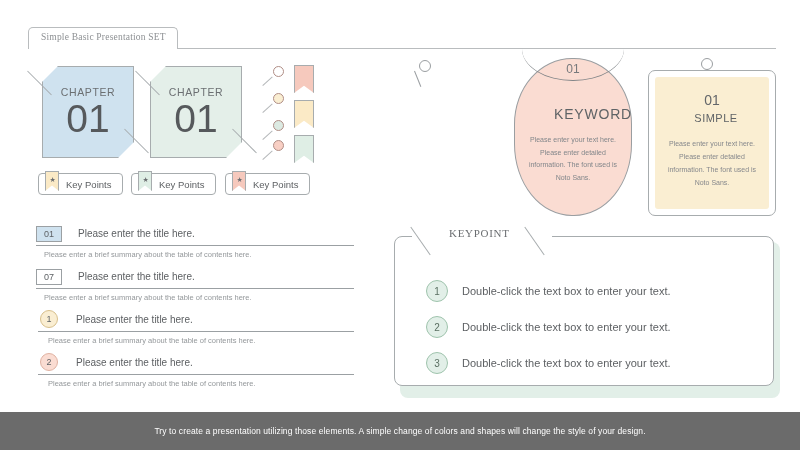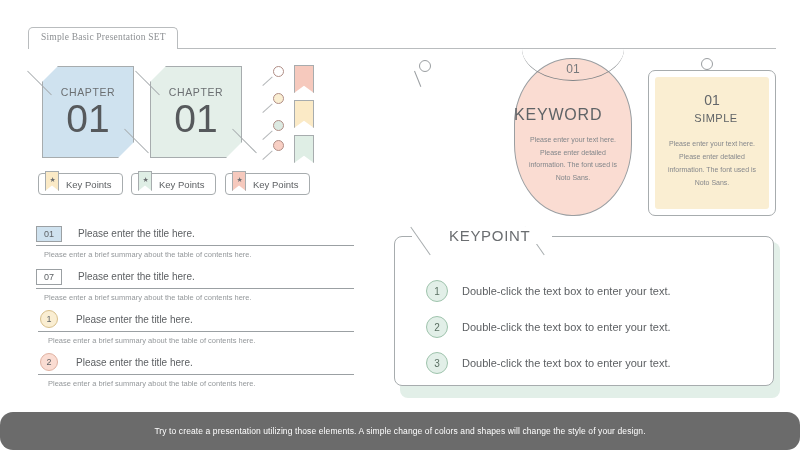--- a/index.html
+++ b/index.html
@@ -135,22 +135,22 @@
   #keyword-oval .arc {
     position: absolute; left: 8px; top: -9px; width: 102px; height: 32px;
     border-bottom: 1px solid #7f8386;
     border-radius: 0 0 50% 50% / 0 0 100% 100%;
   }
   #keyword-oval .kw-num {
     position: absolute; left: 0; right: 0; top: 4px; text-align: center;
     font-size: 12px; color: #77797c; font-weight: 300;
   }
   #keyword-oval .kw-title {
-    position: absolute; left: 0; right: 0; top: 48px; text-align: left;
-    font-size: 16px; color: #5f6366; letter-spacing: .8px;
+    position: absolute; left: 0; right: 0; top: 48px; text-align: right;
+    font-size: 14px; color: #5f6366; letter-spacing: .8px;
   }
   #keyword-oval .kw-para {
     position: absolute; left: 11px; right: 11px; top: 76px; text-align: center;
     font-size: 7px; color: #82868a; line-height: 1.8;
   }
 
   
   #simple-card { position: absolute; left: 648px; top: 70px; width: 128px; height: 146px; }
   #simple-card .outline {
     position: absolute; inset: 0; border: 1px solid #a7acae; border-radius: 7px; background: #fff;
@@ -205,23 +205,24 @@
   #keypoint-panel { position: absolute; left: 394px; top: 236px; width: 380px; height: 156px; }
   #keypoint-panel .shadow {
     position: absolute; left: 6px; top: 6px; width: 380px; height: 156px;
     background: #e2efe8; border-radius: 8px;
   }
   #keypoint-panel .box {
     position: absolute; left: 0; top: 0; width: 380px; height: 150px;
     background: #fff; border: 1px solid #a7acae; border-radius: 8px;
   }
   #keypoint-panel .kp-title {
-    position: absolute; left: 46px; top: -9px; font-size: 15px;
+    position: absolute; left: 46px; top: -9px; font-size: 11px;
     color: #6b6e71; letter-spacing: .7px; background: #fff; padding: 0 9px;
     z-index: 3;
+    font-family: Liberation Serif, serif;
   }
   #keypoint-panel .slash {
     position: absolute; width: 1px; height: 34px; background: #a7acae; z-index: 2;
   }
   #keypoint-panel .slash-l { left: 26px; top: -12px; transform: rotate(-35deg); }
   #keypoint-panel .slash-r { left: 140px; top: -12px; transform: rotate(-35deg); }
   #keypoint-panel .mask-top {
     position: absolute; left: 18px; top: -1px; width: 140px; height: 3px; background: #fff; z-index: 1;
   }
   .kp-row { position: absolute; left: 32px; display: flex; align-items: center; gap: 14px; }
@@ -229,21 +230,21 @@
     width: 22px; height: 22px; border-radius: 50%;
     border: 1px solid #9fc4ad; background: #e2efe8;
     display: flex; align-items: center; justify-content: center;
     font-size: 10px; color: #5a6f62;
   }
   .kp-text { font-size: 11px; color: #5d6063; }
 
   
   #footer {
     position: absolute; left: 0; bottom: 0; width: 800px; height: 38px;
-    background: #6b6b6b; display: flex; align-items: center; justify-content: center; border-radius: 13px;
+    background: #6b6b6b; display: flex; align-items: center; justify-content: center;
   }
   #footer .ftext { font-size: 8.5px; color: #ffffff; letter-spacing: .1px; }
 </style>
 </head>
 <body>
 
 <div class="slide">
 
   <div class="tab-bar">
     <div class="tab-rule"></div>

